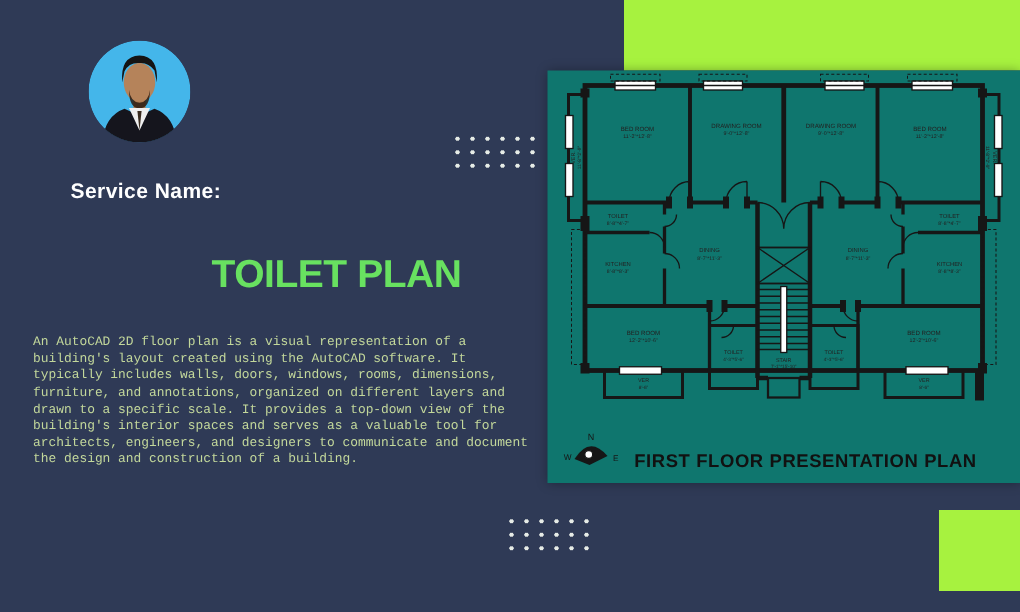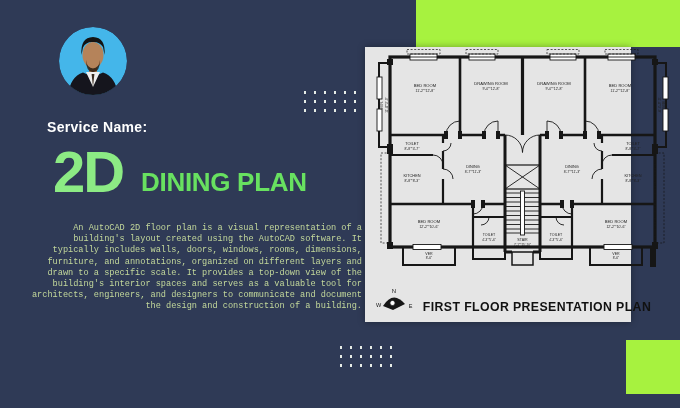--- a/index.html
+++ b/index.html
@@ -1,35 +1,35 @@
 <!DOCTYPE html>
 <html><head>
 <meta charset="utf-8">
 <style>
   html,body{margin:0;padding:0;background:#1d2536;}
   .canvas{position:relative;width:680px;height:408px;background:#2f3a56;overflow:hidden;
           font-family:"Liberation Sans",sans-serif;}
-  .abs{position:absolute;text-align:right;}
+  .abs{position:absolute;}
 
   
   .avatar{left:59px;top:27px;width:68px;height:68px;border-radius:50%;overflow:hidden;}
   .service-label{left:47px;top:119px;font-size:14px;font-weight:700;color:#ffffff;letter-spacing:.3px;}
   .title-2d{left:53px;top:143px;font-size:58px;font-weight:800;color:#8ceb84;letter-spacing:-2px;line-height:1;}
   .title-fp{left:141px;top:169px;font-size:26px;font-weight:800;color:#68e160;letter-spacing:-.3px;line-height:1;}
   .description{left:22px;top:223px;width:340px;font-size:8.6px;line-height:1.3;color:#c3d89b;font-family:Liberation Mono, monospace;}
 
   
   .dots{background-image:radial-gradient(rgba(240,245,238,.95) 1.35px, transparent 1.5px);
         background-size:10px 9px;background-position:1px 1px;}
   .dots-top{left:299px;top:87px;width:58px;height:27px;}
   .dots-bottom{left:335px;top:342px;width:58px;height:27px;}
 
   
   .top-bar{left:416px;top:0;width:264px;height:47px;background:#a7f23f;}
-  .panel{left:365px;top:47px;width:266px;height:275px;background:#e5e5e5;box-shadow:0 0 7px rgba(0,0,0,.35);}
+  .panel{left:365px;top:47px;width:315px;height:275px;background:#0f766e;box-shadow:0 0 7px rgba(0,0,0,.35);}
   .bottom-block{left:626px;top:340px;width:54px;height:54px;background:#a7f23f;}
 
   .plan{width:315px;height:275px;display:block;}
   .plan text{font-family:"Liberation Sans",sans-serif;}
 </style>
 </head>
 <body>
 
 <div class="canvas">
 
@@ -40,22 +40,21 @@
       <ellipse cx="34" cy="28" rx="10.5" ry="13" fill="#b5835a"></ellipse>
       <path d="M22.5,28 Q21,10.5 34,10 Q47,10.5 45.5,28 L44,20 Q40,14.5 34,15 Q27,14.5 24,20.5 Z" fill="#141414"></path>
       <path d="M27,33 Q28,41 34,41.5 Q40,41 41,33 Q41,45 34,45.3 Q27,45 27,33 Z" fill="#2a1c12" opacity=".85"></path>
       <path d="M9,68 Q11,50 24,45.5 L34,50 L44,45.5 Q57,50 59,68 Z" fill="#15151d"></path>
       <path d="M27,45 L34,60 L41,45 Z" fill="#efefef"></path>
       <path d="M32.6,47 L34,60 L35.4,47 Z" fill="#3a2c20"></path>
     </svg>
   </div>
 
   <div class="abs service-label">Service Name:</div>
-  <div class="abs title-2d">2D</div>
-  <div class="abs title-fp">DINING PLAN</div>
+  <div class="abs title-fp">TOILET PLAN</div>
   <div class="abs description">An AutoCAD 2D floor plan is a visual representation of a building's layout created using the AutoCAD software. It typically includes walls, doors, windows, rooms, dimensions, furniture, and annotations, organized on different layers and drawn to a specific scale. It provides a top-down view of the building's interior spaces and serves as a valuable tool for architects, engineers, and designers to communicate and document the design and construction of a building.</div>
 
   <div class="abs dots dots-top"></div>
   <div class="abs dots dots-bottom"></div>
 
   <div class="abs top-bar"></div>
   <div class="abs bottom-block"></div>
 
   <div class="abs panel">
     <svg class="plan" viewBox="0 0 315 275">

